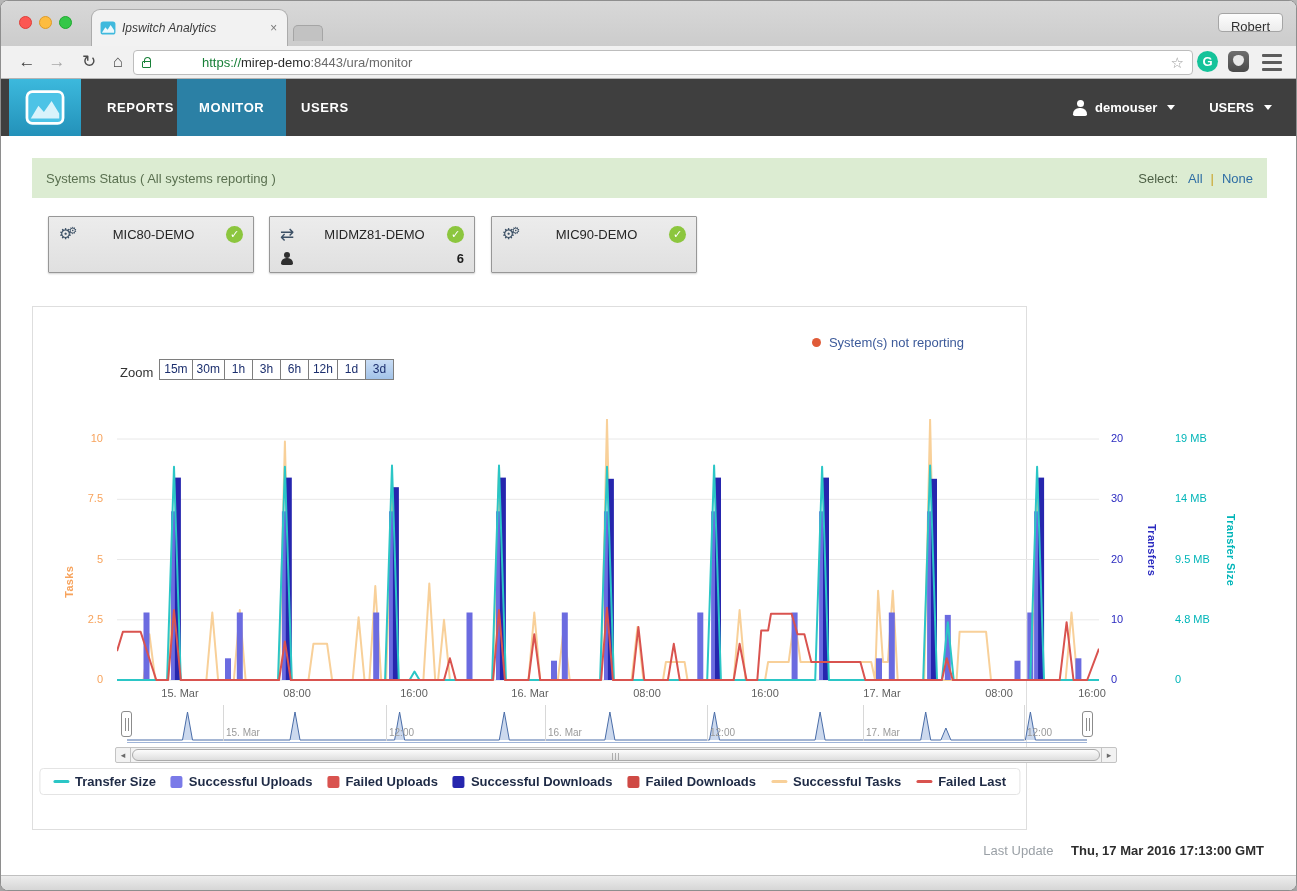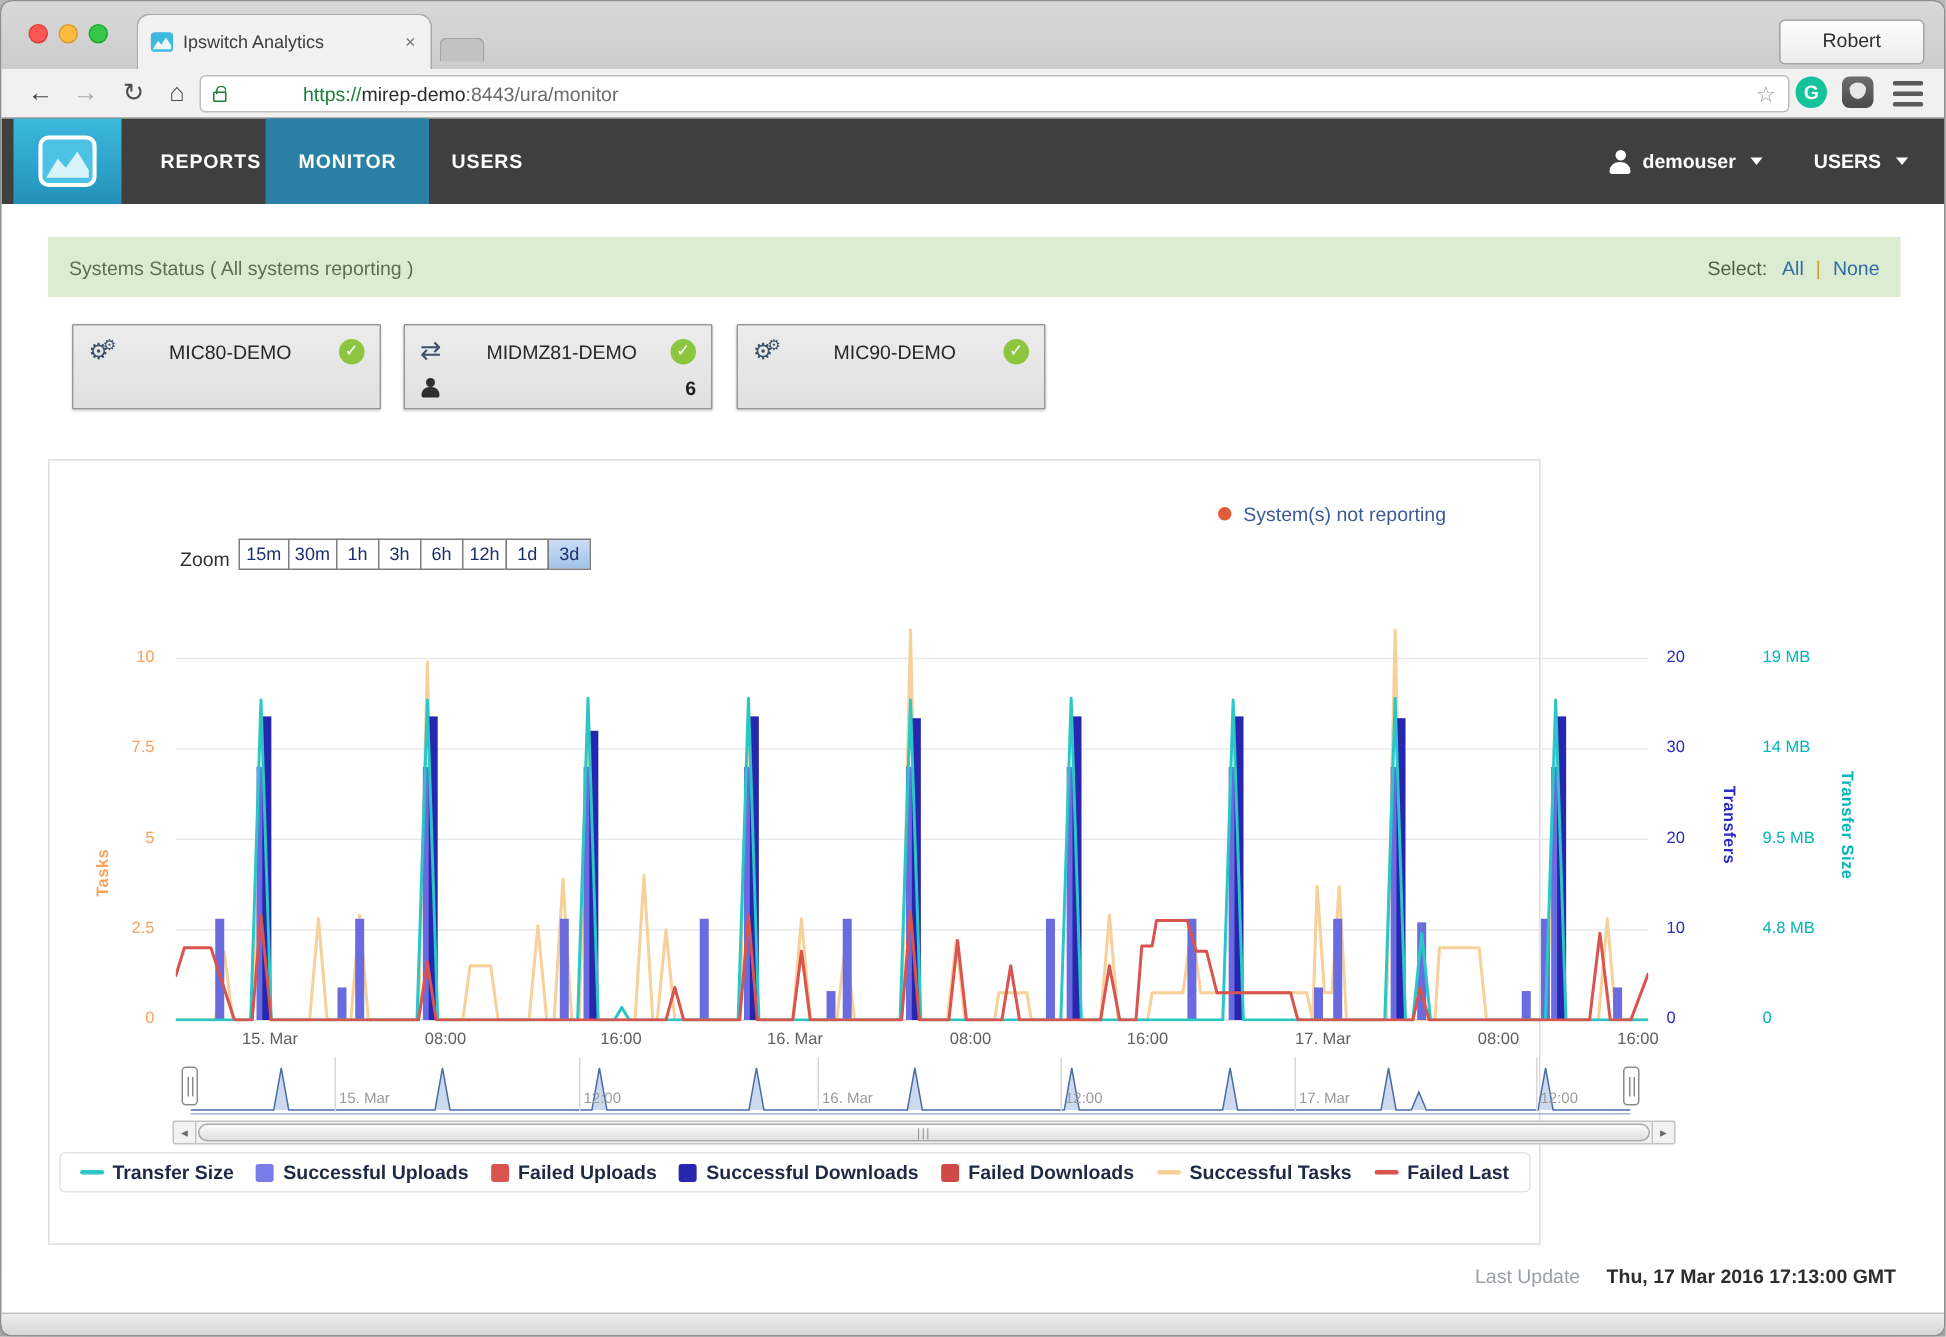--- a/index.html
+++ b/index.html
@@ -5,25 +5,25 @@
   * { margin:0; padding:0; box-sizing:border-box; }
   html,body { width:1297px; height:891px; background:#bfbfbf; font-family:"Liberation Sans","DejaVu Sans",sans-serif; }
   #window { position:relative; width:1297px; height:891px; border-radius:8px; overflow:hidden; background:#fff; border:1px solid #8e8e8e; box-shadow:0 10px 30px rgba(0,0,0,.35); }
 
   
   #tabstrip { position:absolute; left:0; top:0; width:100%; height:45px; background:linear-gradient(#d8d8d8,#cccccc); }
   .traffic { position:absolute; top:15px; width:13px; height:13px; border-radius:50%; }
   .t-red { left:18px; background:#fc5753; border:1px solid #df3e38; }
   .t-yellow { left:38px; background:#fdbc40; border:1px solid #de9b27; }
   .t-green { left:58px; background:#34c748; border:1px solid #1fa82f; }
-  #tab { position:absolute; left:90px; top:8px; width:197px; height:37px; background:#f2f2f2; border:1px solid #ababab; border-bottom:none; border-radius:9px 9px 0 0; display:flex; align-items:center; padding:0 8px; }
+  #tab { position:absolute; left:90px; top:8px; width:197px; height:37px; background:#f2f2f2; border:1px solid #ababab; border-bottom:none; border-radius:9px 9px 0 0; display:flex; align-items:center; padding:0 8px;font-style:italic; }
   #tab .title { font-size:12px; color:#3c3c3c; margin-left:6px; flex:1; white-space:nowrap; overflow:hidden; }
   #tab .close { font-size:12px; color:#7a7a7a; padding:0 2px; }
   #newtab { position:absolute; left:292px; top:24px; width:30px; height:16px; background:#c2c2c2; border:1px solid #a5a5a5; border-bottom:none; border-radius:5px 5px 0 0; }
-  #profile-btn { position:absolute; right:13px; top:12px; height:30px; padding:0 28px; background:linear-gradient(#fdfdfd,#ececec); border:1px solid #a5a5a5; border-radius:4px; font-size:13px; color:#303030; line-height:25px; }
+  #profile-btn { position:absolute; right:13px; top:12px; height:19px; padding:0 12px; background:linear-gradient(#fdfdfd,#ececec); border:1px solid #a5a5a5; border-radius:4px; font-size:13px; color:#303030; line-height:25px; }
 
   #toolbar { position:absolute; left:0; top:45px; width:100%; height:33px; background:#f1f1f1; border-bottom:1px solid #b4b4b4; }
   .tool-ic { position:absolute; top:3px; font-size:17px; color:#565656; width:24px; text-align:center; line-height:26px; }
   #omnibox { position:absolute; left:132px; top:4px; width:1060px; height:25px; background:#fff; border:1px solid #bdbdbd; border-radius:4px; display:flex; align-items:center; padding:0 8px; }
   .lock { width:9px; height:7px; border:1.5px solid #188038; border-radius:1px; position:relative; margin-right:7px; margin-top:3px; }
   .lock:before { content:""; position:absolute; left:1px; top:-5px; width:5px; height:5px; border:1.5px solid #188038; border-bottom:none; border-radius:4px 4px 0 0; }
   #omnibox .scheme { color:#188038; font-size:13px;padding-left:44px; }
   #omnibox .host { color:#2b2b2b; font-size:13px; }
   #omnibox .rest { color:#6b6b6b; font-size:13px; flex:1; }
   #omnibox .star { color:#9a9a9a; font-size:15px; }

